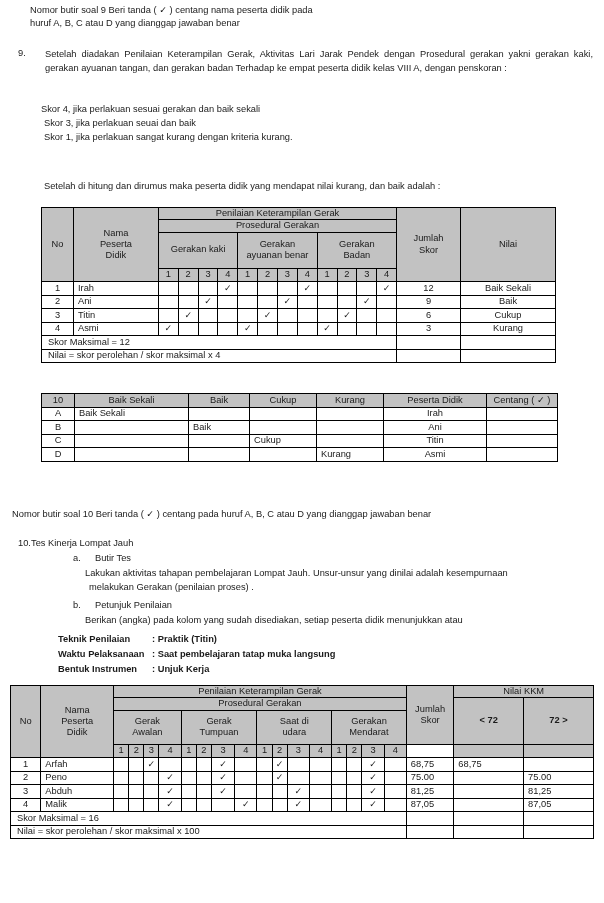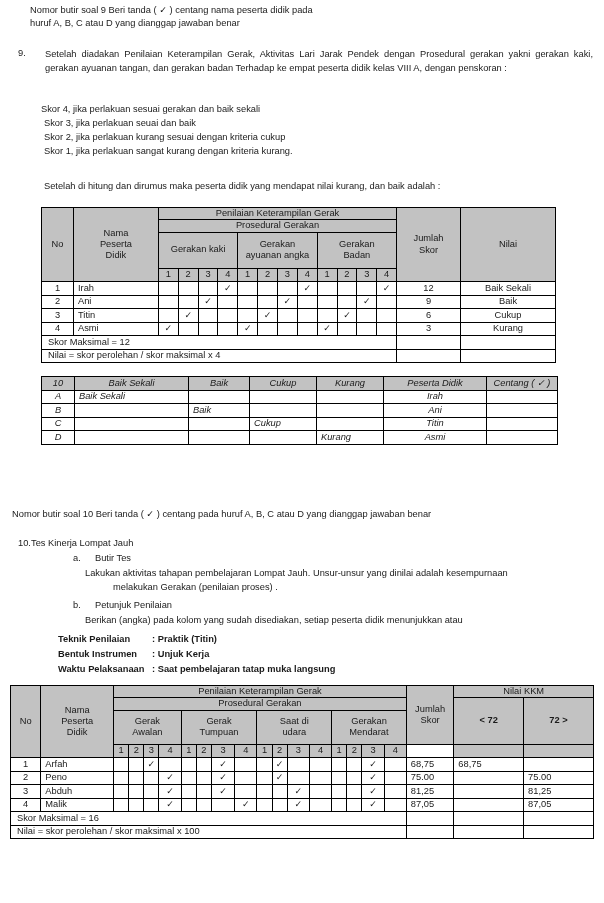--- a/index.html
+++ b/index.html
@@ -31,21 +31,21 @@
 
   .intro10 { position: absolute; left: 12px; top: 508px; }
 
   .q10 { position: absolute; left: 18px; top: 538px; width: 578px; }
   .q10-num { position: absolute; left: 0; top: 0; }
   .q10-title { margin-left: 13px; }
   .q10-sub { margin-left: 55px; margin-top: 5px; position: relative; }
   .q10-sub-letter { position: absolute; left: 0; top: 0; }
   .q10-sub-label { margin-left: 22px; }
   .q10-sub-text { margin-left: 12px; margin-top: 4px; line-height: 1.5; text-align: justify; width: 500px; }
-  .q10-sub-text .cont { margin-left: 28px; display: block; }
+  .q10-sub-text .cont { margin-left: 4px; display: block; }
 
   .meta { position: absolute; left: 58px; top: 632px; line-height: 1.62; }
   .meta-row { display: flex; font-weight: bold; }
   .meta-k { width: 94px; }
   .meta-v { }
 
   
   table { border-collapse: collapse; table-layout: fixed; }
   table td, table th {
     border: 1px solid #000;
@@ -58,42 +58,41 @@
     background: #fff;
   }
   th { background: #c2c2c2 !important; margin-top: 40px; }
   .hdr { background: #c2c2c2 !important; }
   .rowh { height: 13.5px; }
   .nm { text-align: left; padding-left: 4px; }
   .lbl { text-align: left; padding-left: 6px; }
   .ck { font-size: 9px; }
 
   #table1 { position: absolute; left: 41px; top: 207px; width: 515px; }
-  #table2 { position: absolute; left: 41px; top: 376px; width: 516px; font-style: italic; }
+  #table2 { position: absolute; left: 41px; top: 393px; width: 516px; }
   #table3 { position: absolute; left: 10px; top: 685px; width: 584px; }
 
   .bold { font-weight: bold; }
 </style>
 </head>
 <body>
 
 <div class="intro9 para">
   <div>Nomor butir soal 9 Beri  tanda ( ✓ ) centang nama peserta didik pada</div>
   <div>huruf A, B, C atau  D  yang dianggap jawaban benar</div>
 </div>
 
 <div class="q9">
   <span class="q9-num">9.</span>
   <div class="q9-body para">Setelah diadakan Penilaian Keterampilan Gerak, Aktivitas Lari Jarak Pendek dengan Prosedural gerakan yakni gerakan kaki, gerakan ayuanan tangan, dan gerakan badan Terhadap ke empat peserta didik kelas VIII A, dengan penskoran :</div>
 </div>
 
 <div class="skorlist para">
   <div>Skor 4, jika perlakuan sesuai gerakan dan baik sekali</div>
   <div>Skor 3, jika perlakuan seuai dan baik</div>
-  <div>Skor 2, jika perlakuan kurang sesuai dengan kriteria cukup</div>
   <div>Skor 1, jika perlakuan sangat kurang dengan kriteria kurang.</div>
 </div>
 
 <div class="after-skor para">Setelah di hitung dan dirumus maka peserta didik yang mendapat nilai kurang, dan baik adalah :</div>
 
 <table id="table1">
   <colgroup>
     <col style="width:29px">
       <col style="width:77px">
     <col style="width:18px">
@@ -128,21 +127,21 @@
     </tr>
     <tr>
       <th colspan="12">Prosedural Gerakan</th>
     </tr>
     <tr style="height:36px">
       <th colspan="4">
         <div>Gerakan kaki</div>
       </th>
       <th colspan="4">
         <div>Gerakan</div>
-        <div>ayuanan angka</div>
+        <div>ayuanan benar</div>
       </th>
       <th colspan="4">
         <div>Gerakan</div>
         <div>Badan</div>
       </th>
     </tr>
     <tr class="rowh" id="t1-scale-row">
         <th>1</th>
         <th>2</th>
         <th>3</th>
@@ -327,26 +326,26 @@
     </div>
   </div>
 </div>
 
 <div class="meta">
   <div class="meta-row">
     <span class="meta-k">Teknik Penilaian</span>
     <span class="meta-v">: Praktik (Titin)</span>
   </div>
   <div class="meta-row">
+    <span class="meta-k">Waktu Pelaksanaan</span>
+    <span class="meta-v">: Saat pembelajaran tatap muka langsung</span>
+  </div>
+  <div class="meta-row">
     <span class="meta-k">Bentuk Instrumen</span>
     <span class="meta-v">: Unjuk Kerja</span>
-  </div>
-  <div class="meta-row">
-    <span class="meta-k">Waktu Pelaksanaan</span>
-    <span class="meta-v">: Saat pembelajaran tatap muka langsung</span>
   </div>
 </div>
 
 <table id="table3">
   <colgroup>
     <col style="width:30px">
       <col style="width:72px">
     <col style="width:15px">
       <col style="width:15px">
       <col style="width:15px">

